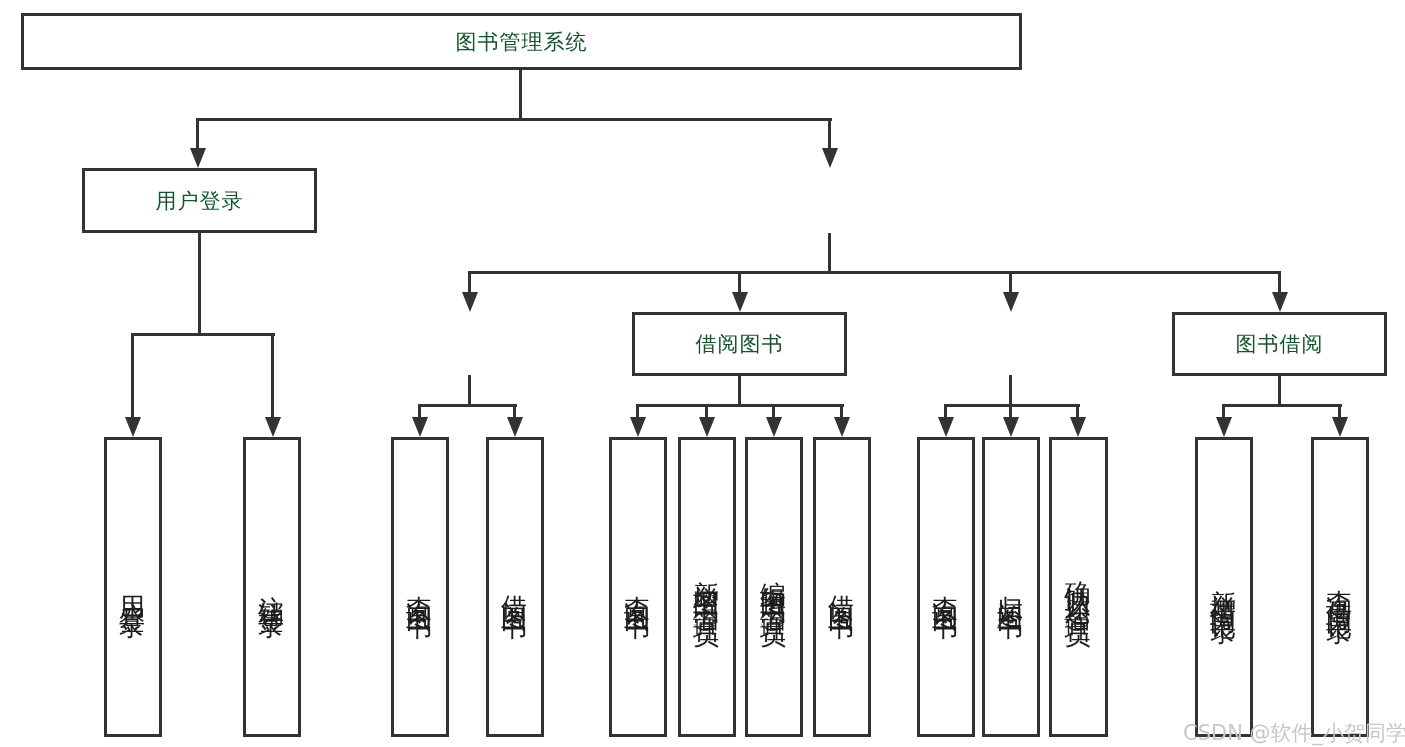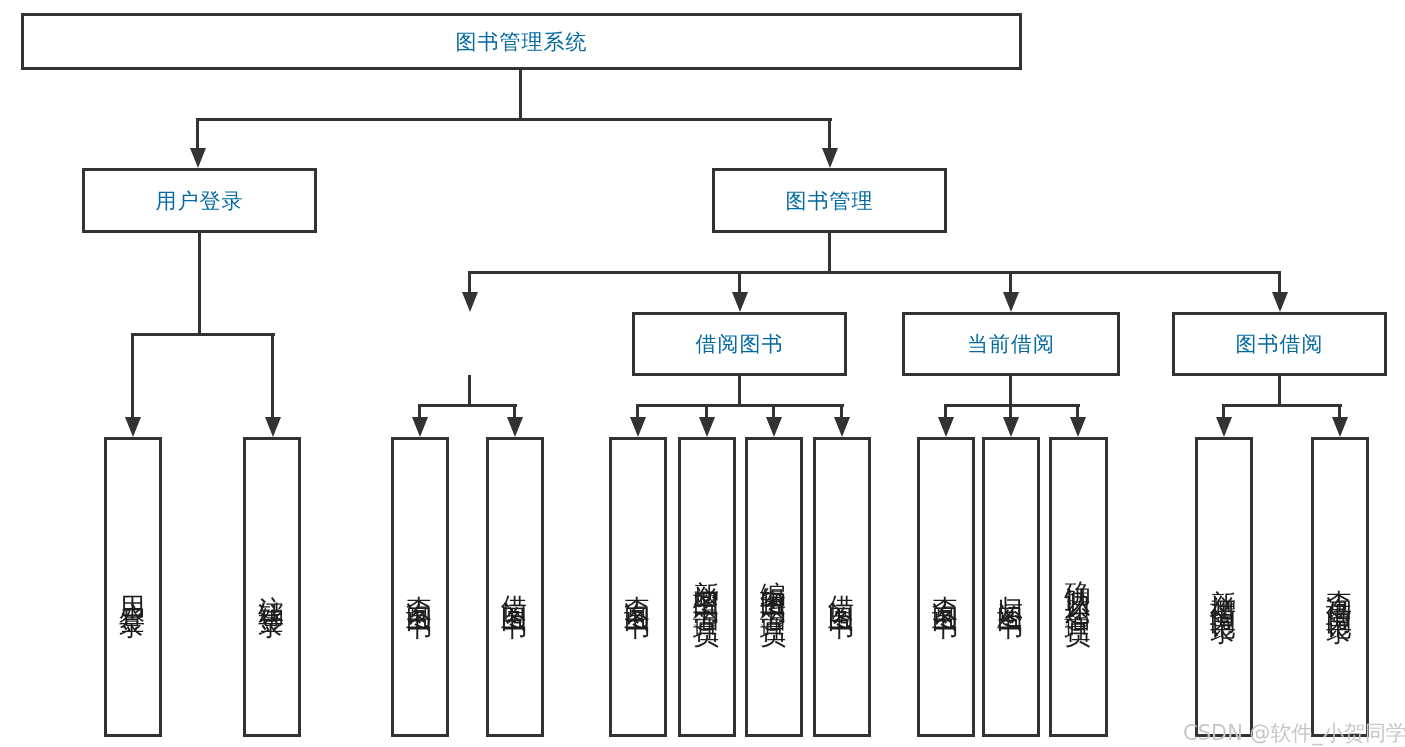--- a/index.html
+++ b/index.html
@@ -12,21 +12,21 @@
   }
   
   .node{
     position:absolute;
     box-sizing:border-box;
     border:3px solid #333333;
     background:#ffffff;
     display:flex;align-items:center;justify-content:center;
     font-size:21px;
     letter-spacing:1px;
-    color:#0369a1;
+    color:#14532d;
     white-space:nowrap;
   }
   
   .vnode{
     position:absolute;
     box-sizing:border-box;
     border:3px solid #333333;
     background:#ffffff;
     display:flex;align-items:center;justify-content:center;
     writing-mode:vertical-rl;
@@ -55,24 +55,22 @@
   }
 </style>
 </head>
 <body>
 
 <div class="canvas">
 
   <div class="node" style="left:21px;top:13px;width:1001px;height:57px;">图书管理系统</div>
 
   <div class="node" style="left:82px;top:168px;width:235px;height:65px;">用户登录</div>
-  <div class="node" style="left:712px;top:168px;width:235px;height:65px;">图书管理</div>
 
   <div class="node" style="left:632px;top:312px;width:215px;height:64px;">借阅图书</div>
-  <div class="node" style="left:902px;top:312px;width:218px;height:64px;">当前借阅</div>
   <div class="node" style="left:1172px;top:312px;width:215px;height:64px;">图书借阅</div>
 
   <div class="vnode" style="left:104px;top:437px;width:58px;height:300px;">用户登录</div>
   <div class="vnode" style="left:243px;top:437px;width:58px;height:300px;">注销登录</div>
 
   <div class="vnode" style="left:391px;top:437px;width:58px;height:300px;">查询图书</div>
   <div class="vnode" style="left:486px;top:437px;width:58px;height:300px;">借阅图书</div>
 
   <div class="vnode" style="left:609px;top:437px;width:58px;height:300px;">查询图书</div>
   <div class="vnode" style="left:678px;top:437px;width:58px;height:300px;">新增图书（管理员）</div>

